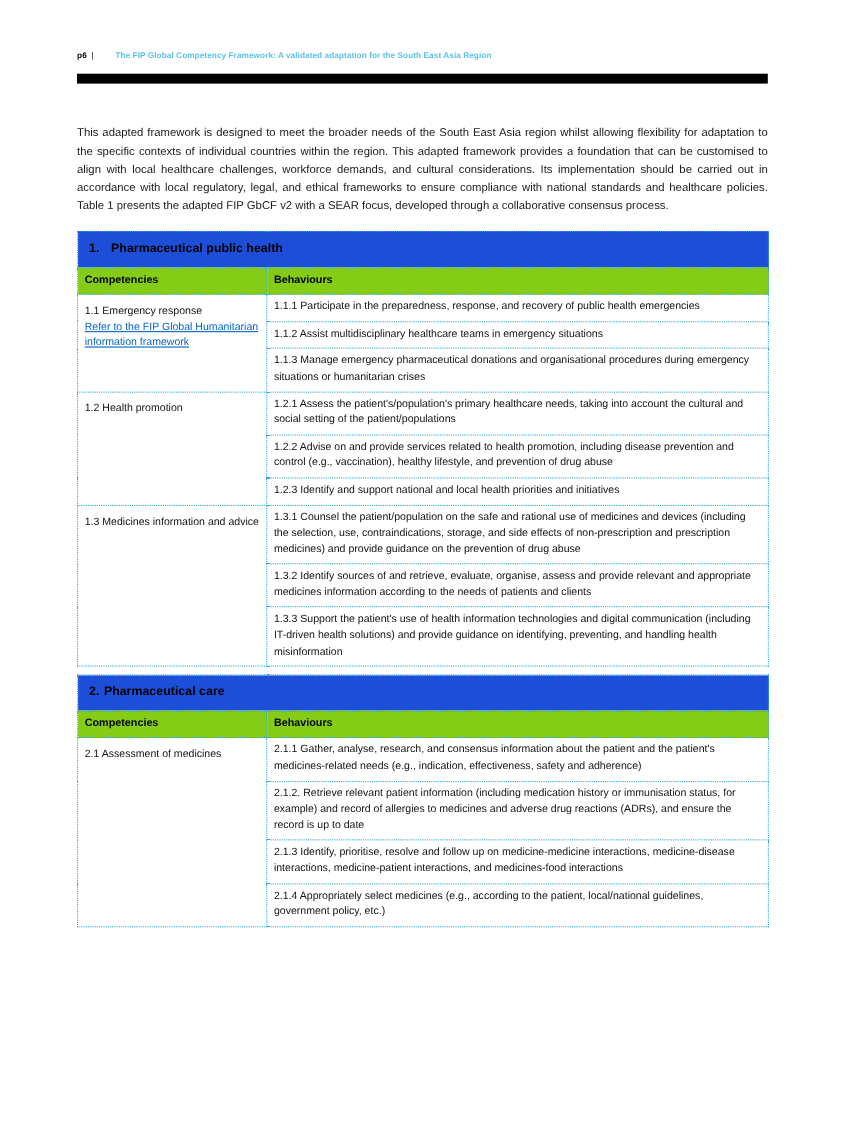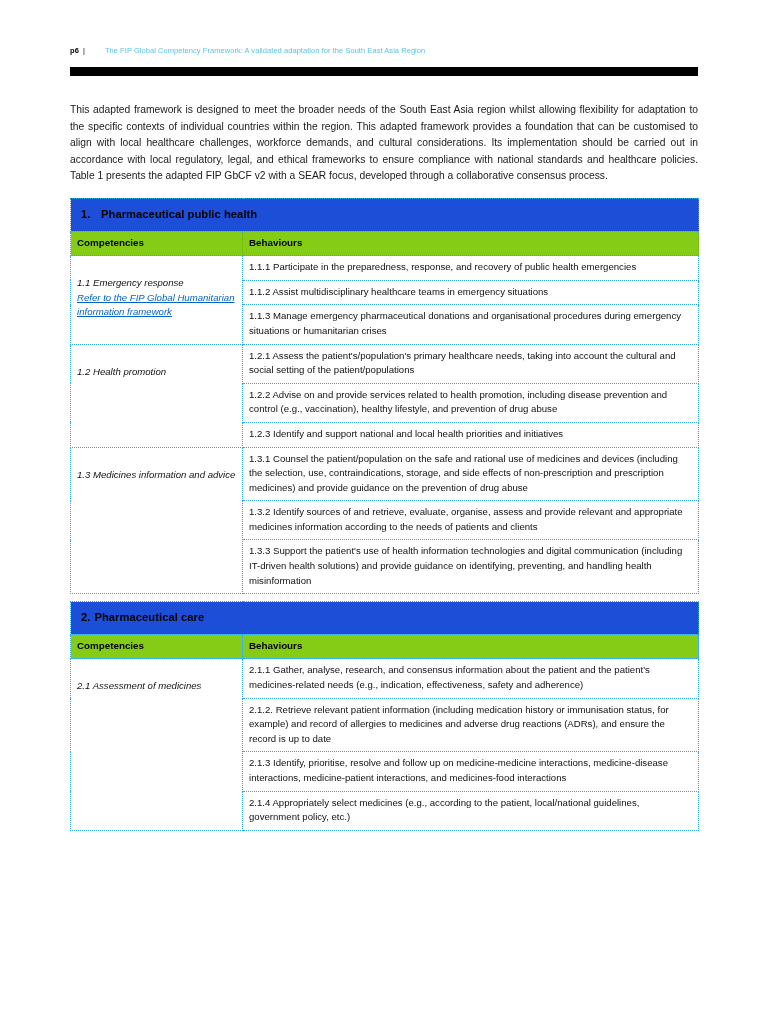--- a/index.html
+++ b/index.html
@@ -40,20 +40,21 @@
     font-size: 7.5px;
     color: #000000;
     margin-left: -2px;
   }
   .header-title {
     font-size: 7.5px;
     color: #5bc2e7;
     margin-left: 14px;
     letter-spacing: 0.05px;
     white-space: nowrap;
+    font-weight: bold;
   }
 
   .rule-black {
     margin-top: 7px;
     height: 9px;
     background: #000000;
     width: 628px;
   }
 
   
@@ -64,21 +65,21 @@
     color: #5bc2e7;
     letter-spacing: -0.2px;
     line-height: 1.1;
   }
   .section-heading .num {
     margin-right: 10px;
   }
 
   
   .body-para {
-    margin-top: 26px;
+    margin-top: 38px;
     font-size: 10.3px;
     line-height: 16.6px;
     color: #1a1a1a;
     text-align: justify;
     width: 628px;
   }
 
   
   .table-caption {
     margin-top: 21px;
@@ -126,22 +127,21 @@
 
   td.col-head {
     background: #84cc16;
     font-weight: bold;
     font-size: 9.8px;
     color: #000000;
     padding: 4px 6px 5px 6px;
   }
 
   td.comp {
-    padding-top: 20px;
-    font-style: italic;
+    padding-top: 8px;
   }
   td.comp .lead {
     display: block;
   }
 
   a.doc-link {
     color: #0563c1;
     text-decoration: underline;
   }
 

